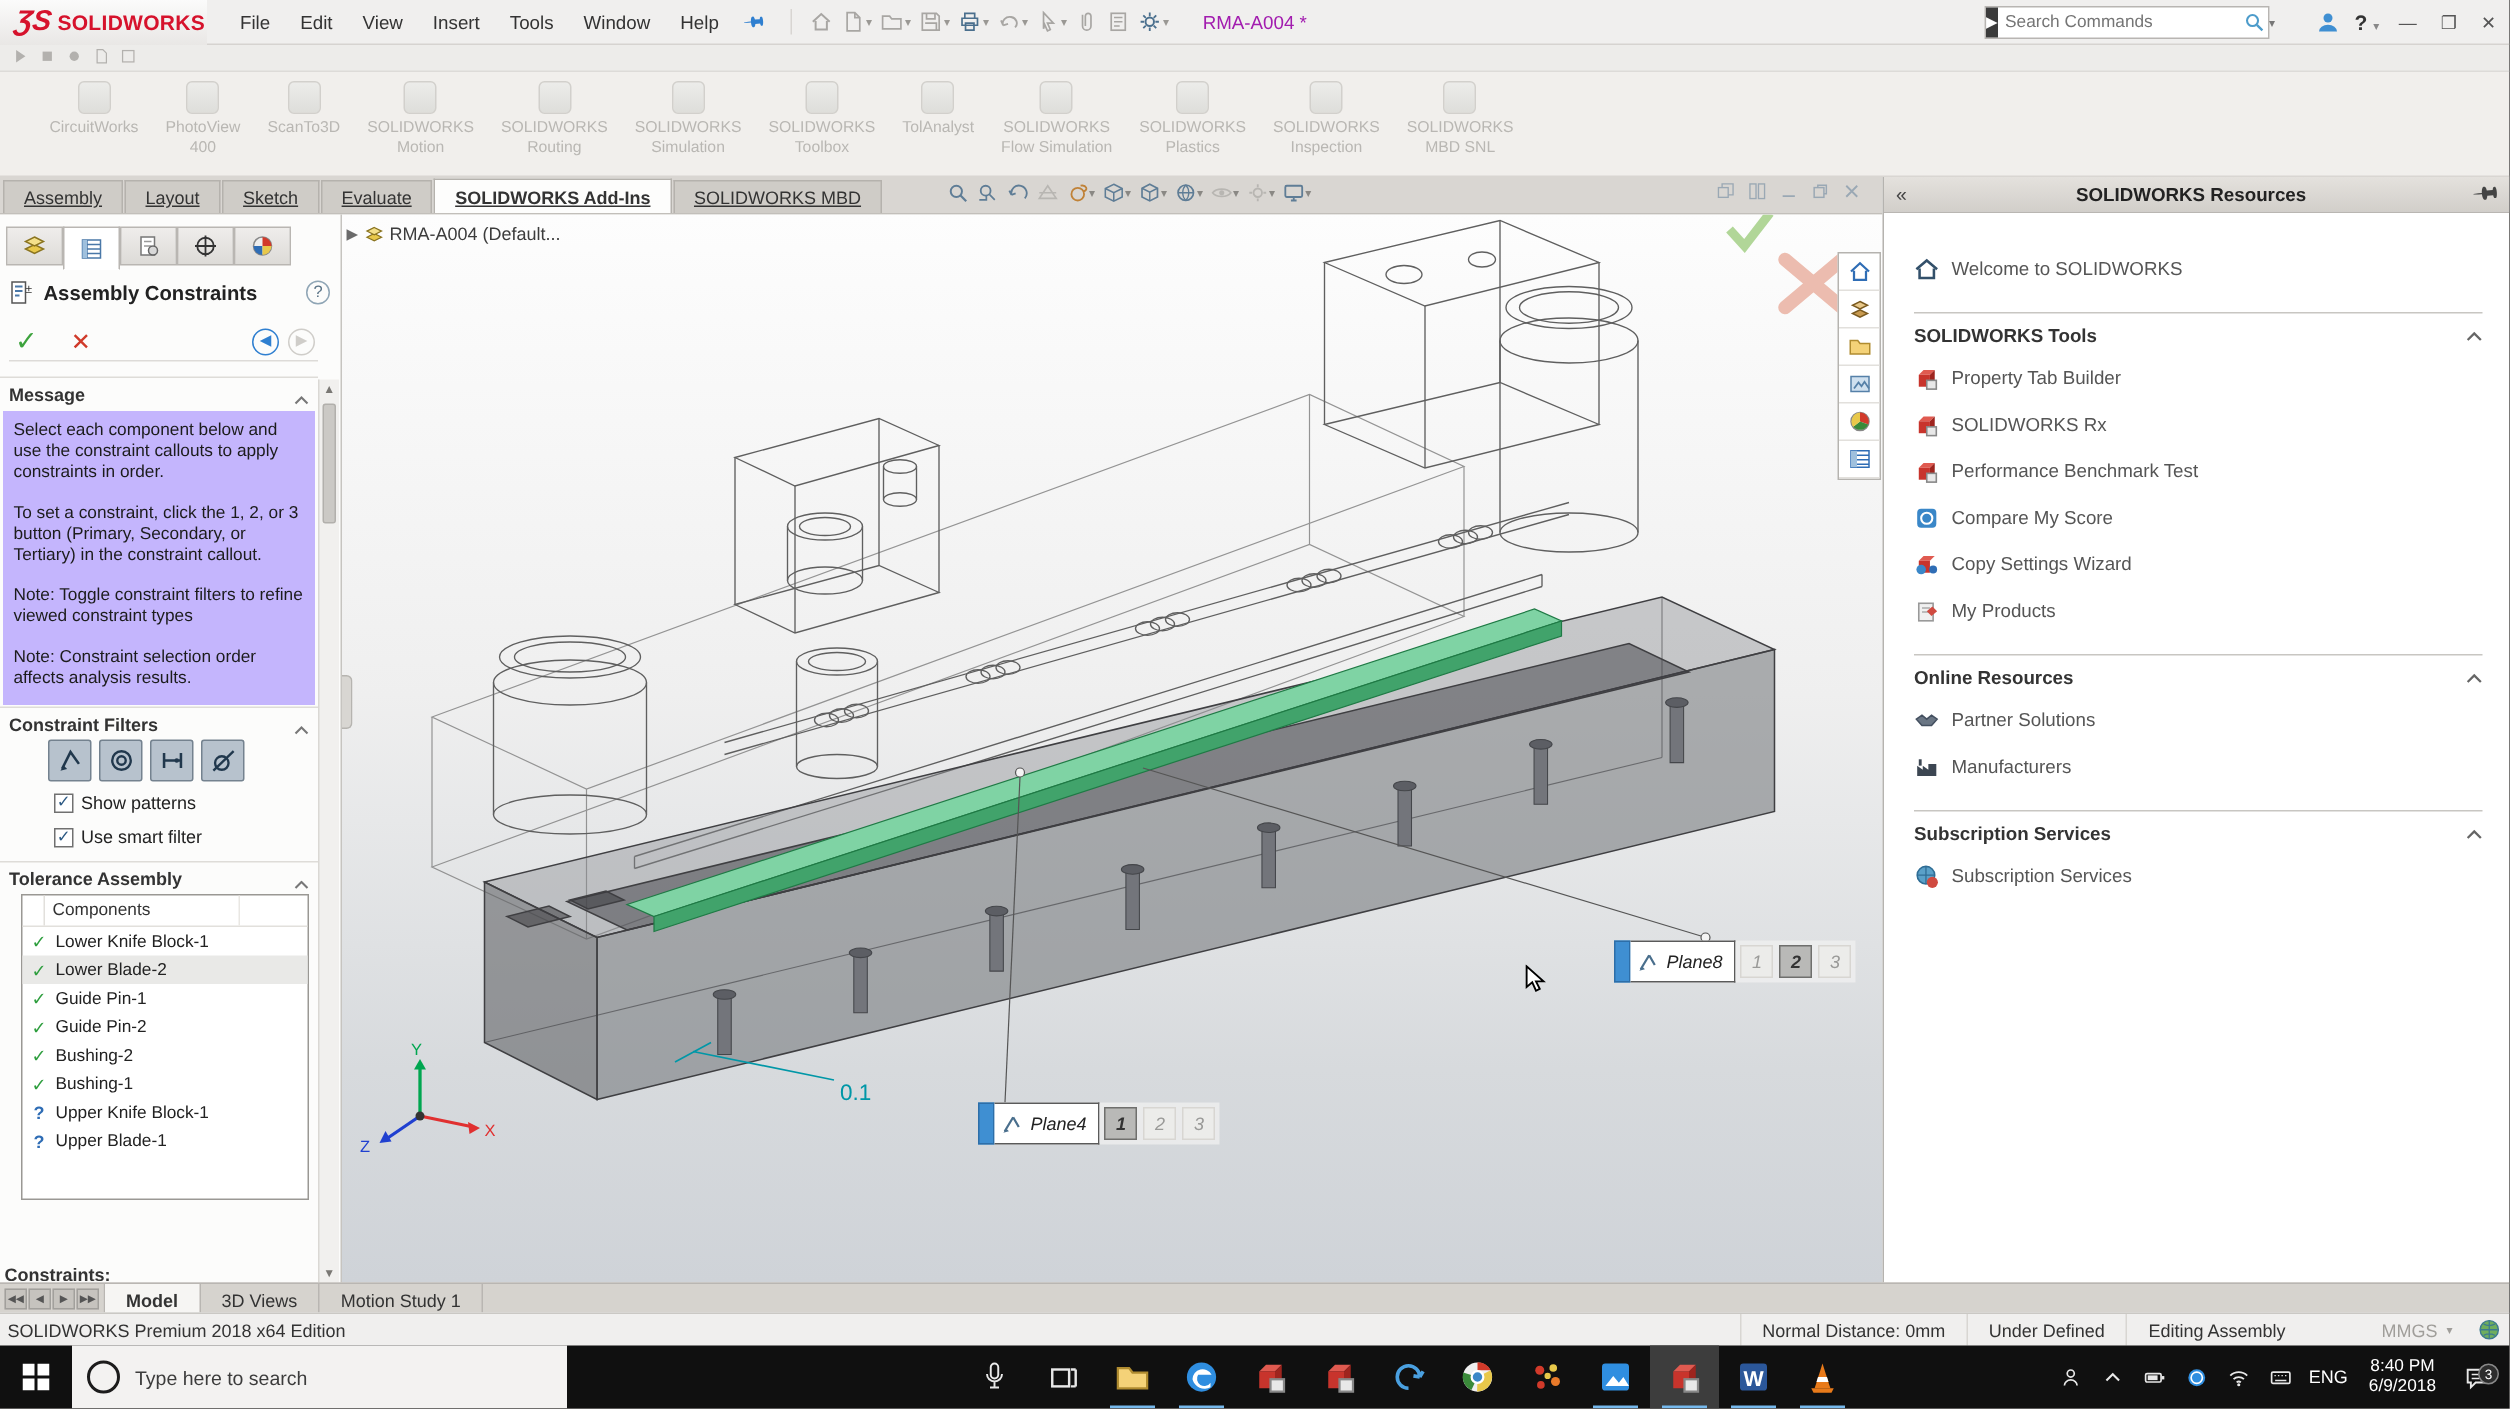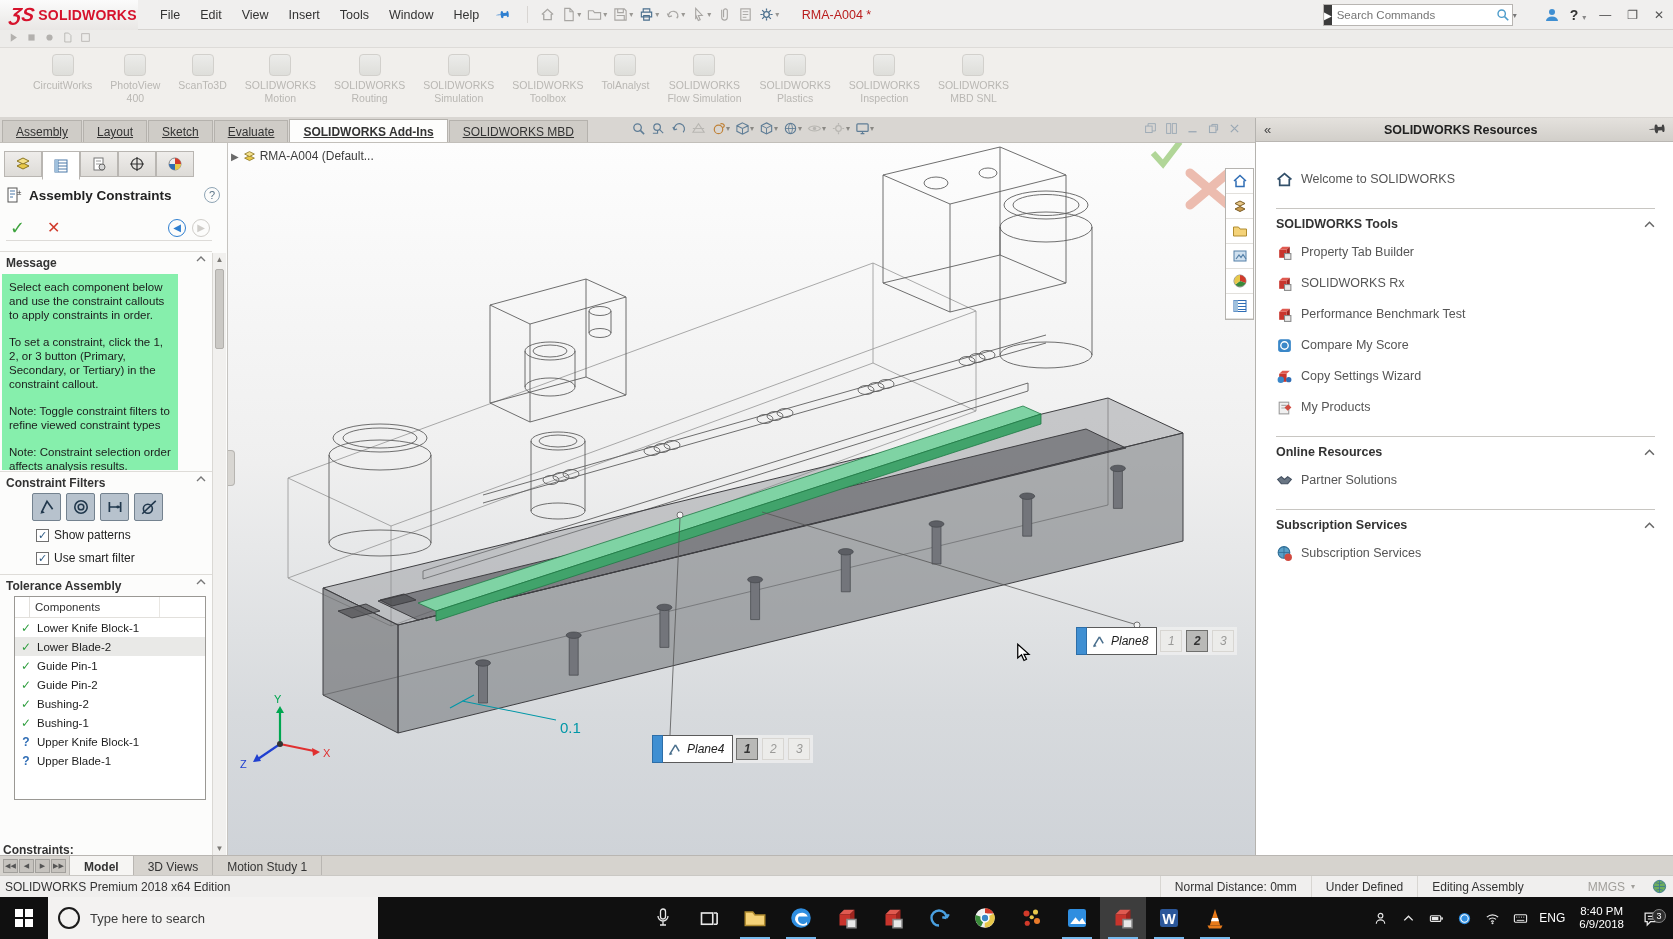--- a/index.html
+++ b/index.html
@@ -12,21 +12,21 @@
   .sw-logo { width:138px; height:30px; display:flex; align-items:center; padding-left:10px; gap:4px; background:linear-gradient(180deg,#fbfbfb,#e9e7e5); }
   .sw-logo .sym { color:#d6122c; font-size:19px; font-weight:bold; font-style:italic; transform:skewX(-8deg); }
   .sw-logo .nm { color:#d6122c; font-size:14px; font-weight:bold; letter-spacing:.2px; }
   .menubar { display:flex; align-items:center; margin-left:12px; }
   .menubar .mi { font-size:12.5px; color:#333; padding:4px 10px; cursor:default; }
   .pin-ico { color:#2f7fd0; margin:0 8px; font-size:13px; transform:rotate(40deg); }
   .quickbar { display:flex; align-items:center; gap:2px; margin-left:10px; border-left:1px solid #d8d5d2; padding-left:10px; }
   .quickbar .qi { display:flex; align-items:center; color:#a8a6a3; padding:1px 2px; }
   .quickbar .qi.dark { color:#4a6f8d; }
   .quickbar .caret { font-size:8px; color:#9a9894; margin-left:1px; }
-  .doc-title { position:absolute; left:0; right:0; text-align:center; font-size:12.5px; color:#b91c1c; pointer-events:none; }
+  .doc-title { position:absolute; left:0; right:0; text-align:center; font-size:12.5px; color:#a21caf; pointer-events:none; }
   .cmd-search { position:absolute; right:160px; top:4px; width:190px; height:22px; background:#fff; border:1px solid #b8b5b2; display:flex; align-items:center; }
   .cmd-search .prompt { width:20px; height:20px; background:#3b3b3b; color:#fff; font-size:10px; display:flex; align-items:center; justify-content:center; }
   .cmd-search input { border:0; outline:0; flex:1; font-size:11.5px; color:#8a8885; padding:0 5px; font-family:"Liberation Sans",sans-serif; background:transparent; }
   .cmd-search .mag { color:#4d9ccb; margin-right:3px; }
   .tb-right { position:absolute; right:6px; top:0; height:30px; display:flex; align-items:center; gap:10px; }
   .tb-right .usr { color:#3f8fd2; }
   .tb-right .q { color:#333; font-size:14px; font-weight:bold; }
   .tb-right .wc { color:#555; font-size:12px; padding:0 3px; }
 
   
@@ -62,23 +62,23 @@
   .pm-header { position:absolute; left:6px; top:44px; width:214px; display:flex; align-items:center; }
   .pm-header .t { font-size:13.5px; font-weight:bold; color:#222; margin-left:7px; }
   .pm-header .help { margin-left:auto; width:16px; height:16px; border:1px solid #8fa5b5; border-radius:50%; color:#5b7487; font-size:11px; display:flex; align-items:center; justify-content:center; }
   .pm-actions { position:absolute; left:6px; top:72px; width:206px; height:26px; display:flex; align-items:center; border-bottom:1px solid #dddbd8; }
   .pm-actions .ok { color:#3da33d; font-size:18px; font-weight:bold; margin-left:4px; }
   .pm-actions .no { color:#d03a2a; font-size:16px; font-weight:bold; margin-left:22px; }
   .pm-actions .nav { margin-left:auto; display:flex; gap:6px; margin-right:2px; }
   .circ-btn { width:18px; height:18px; border-radius:50%; display:flex; align-items:center; justify-content:center; font-size:10px; }
   .circ-btn.blue { border:1.5px solid #2f7fd0; color:#2f7fd0; }
   .circ-btn.gray { border:1.5px solid #cfcdc9; color:#cfcdc9; }
-  .sect-head { position:absolute; left:0; width:212px; padding:4px 6px 3px 6px; font-size:12px; font-weight:bold; color:#333; border-top:1px solid #dedcd8; display:flex; align-items:flex-start; background:#fcfcfb; }
+  .sect-head { position:absolute; left:0; width:212px; padding:4px 6px 3px 6px; font-size:12px; font-weight:bold; color:#333; border-top:1px solid #dedcd8; display:flex; align-items:flex-end; background:#fcfcfb; }
   .sect-head svg { margin-left:auto; }
-  .msg-box { position:absolute; left:2px; top:131px; width:176px; height:196px; background:#86efac; padding:6px 7px; font-size:11.5px; color:#1c1c1c; line-height:14px; }
+  .msg-box { position:absolute; left:2px; top:131px; width:208px; height:196px; background:#c4b5fd; padding:6px 7px; font-size:11.5px; color:#1c1c1c; line-height:14px; }
   .msg-box p { margin-bottom:13px; }
   .filt-btns { position:absolute; left:32px; top:350px; display:flex; gap:5px; }
   .fbtn { width:29px; height:28px; background:#b7c2cd; border:1px solid #74828f; border-radius:2px; display:flex; align-items:center; justify-content:center; color:#21384d; }
   .chk-row { position:absolute; left:36px; display:flex; align-items:center; gap:5px; font-size:12px; color:#222; }
   .chk { width:13px; height:13px; background:#fff; border:1px solid #707070; color:#2d5a84; font-size:11px; font-weight:bold; display:flex; align-items:center; justify-content:center; line-height:11px; }
   .comp-box { position:absolute; left:14px; top:453px; width:192px; height:204px; background:#fff; border:1px solid #9a9894; font-size:11.5px; color:#222; }
   .comp-hdr { height:21px; line-height:21px; padding-left:20px; border-bottom:1px solid #e2e0dc; color:#333; position:relative; }
   .comp-hdr:before { content:""; position:absolute; left:14px; top:0; bottom:0; border-left:1px solid #e2e0dc; }
   .comp-hdr:after  { content:""; position:absolute; left:144px; top:0; bottom:0; border-left:1px solid #e9e7e3; }
   .comp-row { height:19px; display:flex; align-items:center; padding-left:3px; }
@@ -1014,20 +1014,29 @@
                 </svg>
               </div>
               <div class="rp-item">
                 <span class="ic">
                   <svg width="17" height="17" viewBox="0 0 16 16">
                     <path d="M1.5 7 L5 4.5 L8 7 L11 4.5 L14.5 7 L11 11 H5 Z" fill="#6a7684" stroke="#445060"></path>
                   </svg>
                 </span>
                 <span>Partner Solutions</span>
               </div>
+              <div class="rp-item">
+                <span class="ic">
+                  <svg width="17" height="17" viewBox="0 0 16 16">
+                    <path d="M2 13.5 V7 l3.5 2.5 V7 l3.5 2.5 V6 h5 v7.5 z" fill="#3c4652"></path>
+                    <rect x="3" y="3" width="1.8" height="4" fill="#3c4652"></rect>
+                  </svg>
+                </span>
+                <span>Manufacturers</span>
+              </div>
             </div>
             <div class="rp-sect">
               <div class="rp-sect-h">
                 <span>Subscription Services</span>
                 <svg width="11" height="7" viewBox="0 0 10 6">
                   <path d="M1 5 L5 1 L9 5" fill="none" stroke="#666" stroke-width="1.4"></path>
                 </svg>
               </div>
               <div class="rp-item">
                 <span class="ic">

